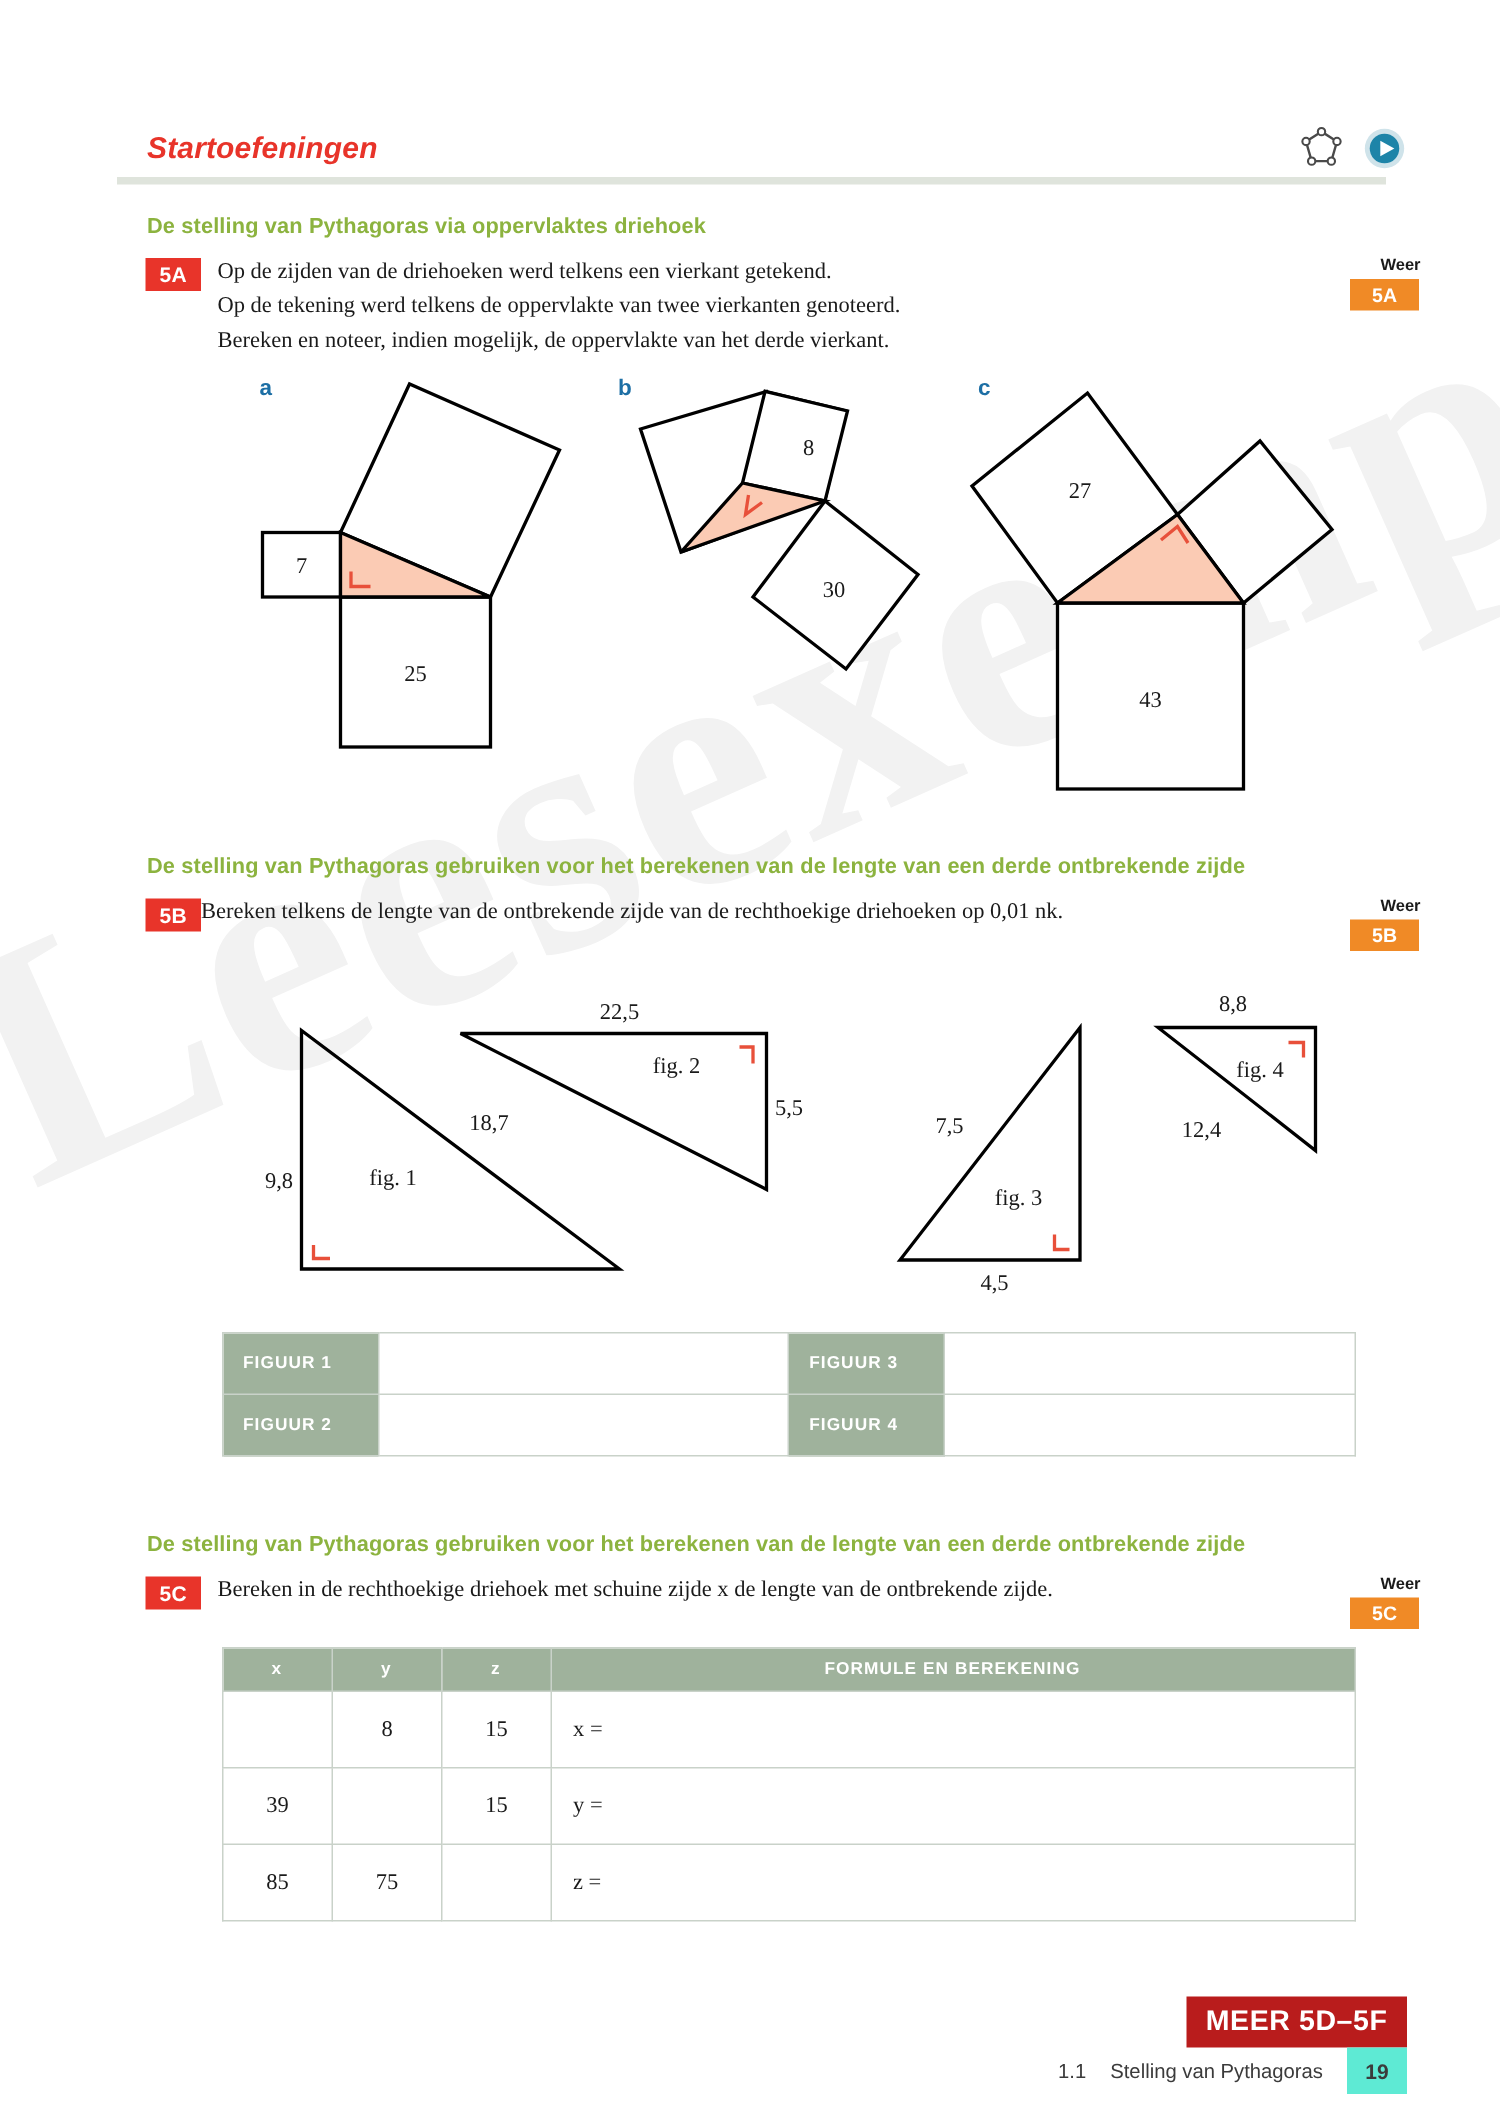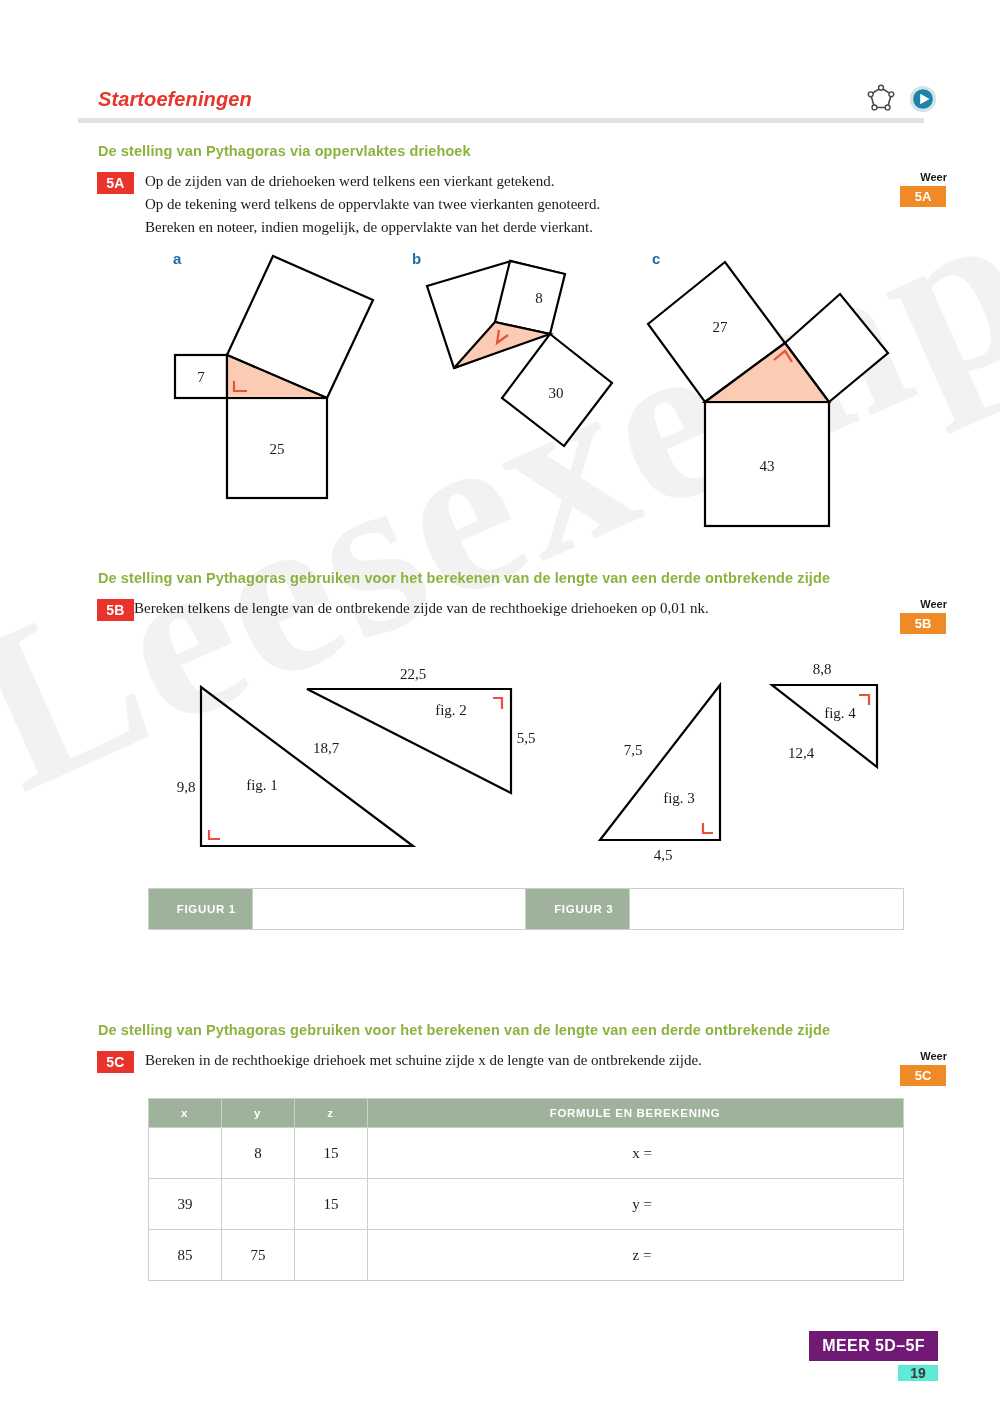--- a/index.html
+++ b/index.html
@@ -86,34 +86,34 @@
   }
   svg{display:block;overflow:visible;}
   .sq{fill:#ffffff;stroke:#000;stroke-width:2.2;}
   .tri{fill:#fbcbb4;stroke:#000;stroke-width:2.2;}
   .ra{fill:none;stroke:#e8503a;stroke-width:2.2;}
   .lbl{font-family:"Liberation Serif", serif;font-size:15px;fill:#1a1a1a;text-anchor:middle;}
   .tfill{fill:none;}
 
   
   .tbl{position:absolute;border-collapse:collapse;}
-  .tbl td{border:1px solid #c9d2c9;height:38px;text-align:center;}
+  .tbl td{border:1px solid #c9d2c9;height:38px;}
   .th-green{
     background:#9fb29c;color:#fff;font-size:11.5px;font-weight:700;
     letter-spacing:.7px;padding-left:13px;
   }
   .th-green.center{text-align:center;padding-left:0;}
   .cell-val{font-size:15px;text-align:center;font-family:"Liberation Serif", serif;}
   .cell-formula{font-size:15px;padding-left:14px;font-family:"Liberation Serif", serif;}
   .cell-blank{background:#fff;}
 
   
   .meer{
     position:absolute;right:62px;top:1331px;
-    background:#701a75;color:#fff;font-size:16px;font-weight:700;
+    background:#b91c1c;color:#fff;font-size:19px;font-weight:700;
     padding:6px 13px;letter-spacing:.4px;
   }
   .foot{
     position:absolute;right:62px;top:1365px;
     display:flex;align-items:stretch;
   }
   .foot-txt{
     font-size:13.5px;color:#3b3b3b;padding:8px 16px 8px 0;
     display:flex;gap:16px;align-items:center;
   }
@@ -277,20 +277,26 @@
     </div>
 
     <table class="tbl" style="left:148px;top:888px;width:756px;">
       <tbody>
           <tr>
         <td class="th-green" style="width:91px;">FIGUUR 1</td>
         <td class="cell-blank" style="width:287px;"></td>
         <td class="th-green" style="width:91px;">FIGUUR 3</td>
         <td class="cell-blank" style="width:287px;"></td>
       </tr>
+      <tr>
+        <td class="th-green">FIGUUR 2</td>
+        <td class="cell-blank"></td>
+        <td class="th-green">FIGUUR 4</td>
+        <td class="cell-blank"></td>
+      </tr>
     </tbody>
       </table>
 
     <div class="sec-head" style="left:98px;top:1022px;">De stelling van Pythagoras gebruiken voor het berekenen van de lengte van een derde ontbrekende zijde</div>
 
     <div class="ex-badge" style="left:97px;top:1051px;">5C</div>
 
     <div class="ex-text" style="left:145px;top:1049px;">
       <div>Bereken in de rechthoekige driehoek met schuine zijde x de lengte van de ontbrekende zijde.</div>
     </div>
@@ -325,17 +331,21 @@
         <td class="cell-val">75</td>
         <td class="cell-val"></td>
         <td class="cell-formula">z =</td>
       </tr>
     </tbody>
       </table>
 
     <div class="meer">MEER 5D–5F</div>
 
     <div class="foot">
+      <div class="foot-txt">
+        <span>1.1</span>
+        <span>Stelling van Pythagoras</span>
+      </div>
       <div class="foot-num">19</div>
     </div>
 
   </div>
 </div>
 
 </body></html>

